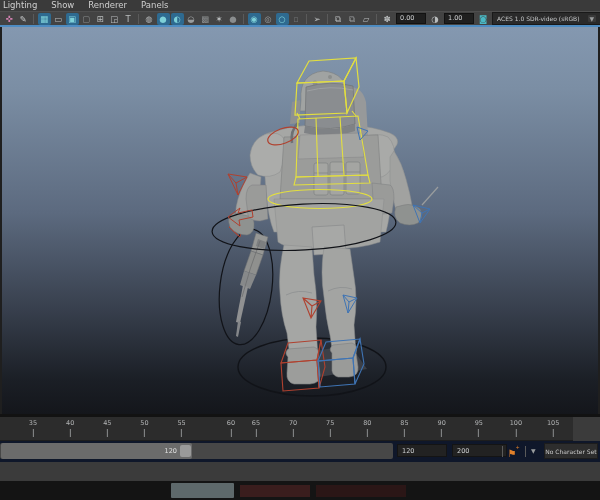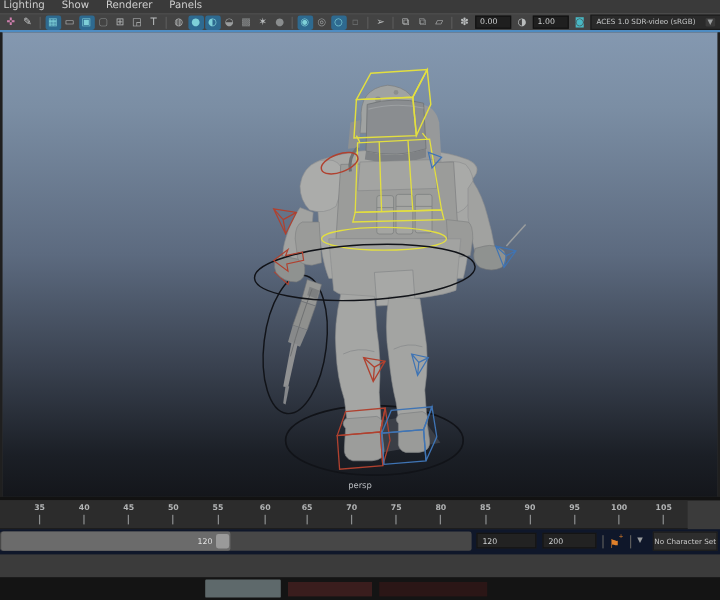--- a/index.html
+++ b/index.html
@@ -38,36 +38,36 @@
   #viewport svg{position:absolute;left:0;top:0;}
   .hud{position:absolute;width:100%;text-align:center;pointer-events:none;}
   #hud-caps{top:14px;font-size:6.5px;font-weight:bold;color:#33373c;letter-spacing:.3px;}
   #hud-cam{top:374px;font-size:7px;color:#b9bcc0;}
 
   
   #vpsep{position:absolute;left:0;top:414px;width:600px;height:3px;background:#121212;}
 
   
   #timeslider{position:absolute;left:0;top:417px;width:573px;height:24px;background:#2c2c2c;
-              border-bottom:1px solid #1d1d1d;box-sizing:border-box;overflow:hidden;font-weight:bold;}
+              border-bottom:1px solid #1d1d1d;box-sizing:border-box;overflow:hidden;}
   .tick{position:absolute;top:3px;transform:translateX(-50%);text-align:center;
         color:#b2b4b5;font-size:6.5px;line-height:7px;}
   .tick .tl{width:1px;height:8px;background:#8d8f90;margin:2px auto 0;}
 
   
   #rangerow{position:absolute;left:0;top:441px;width:600px;height:21px;background:#0f172a;}
   #rangetrack{position:absolute;left:0;top:2px;width:393px;height:16px;background:#474747;border-radius:2px;}
   #rangebar{position:absolute;left:1px;top:0;width:191px;height:16px;background:#6b6b6b;
             border-radius:2px;display:flex;align-items:center;justify-content:flex-end;}
   #rangebar .rlabel{font-size:6.5px;color:#e2e2e2;margin-right:3px;}
   #rangehandle{width:11px;height:12px;background:#9a9a9a;border-radius:2px;margin-right:1px;}
   .rs-field{position:absolute;top:3px;height:13px;line-height:13px;background:#222;
             border:1px solid #141414;color:#cfd1d2;font-size:6.5px;padding:0 4px;box-sizing:border-box;}
   #f-playend{left:397px;width:50px;}
-  #f-animend{left:452px;width:45px;}
+  #f-animend{left:452px;width:55px;}
   .rsep{position:absolute;top:5px;width:1px;height:11px;background:#5a5a5a;}
   #keyicon{position:absolute;left:507px;top:3px;width:14px;height:14px;color:var(--autokey-orange,#e0802a);
            font-size:10px;line-height:14px;text-align:center;}
   #keyicon sup{font-size:5px;position:relative;top:-4px;left:-1px;}
   #charcaret{position:absolute;left:531px;top:6px;font-size:6px;color:#9a9d9e;}
   #charset{position:absolute;left:544px;top:2px;width:54px;height:16px;background:#2d2d2d;
            border:1px solid #1c1c1c;color:#c8c8c8;font-size:6px;line-height:16px;
            text-align:center;box-sizing:border-box;white-space:nowrap;}
 
   
@@ -240,21 +240,20 @@
           <path d="M281,336 L317,333 L319,361 L283,364 Z"></path>
           <path d="M317,333 L321,313 L325,340 L319,361 Z"></path>
         </g>
         <g stroke="var(--rig-blue)" stroke-width="1.1">
           <path d="M318,334 L326,315 L360,312 L353,331 Z"></path>
           <path d="M318,334 L353,331 L355,357 L320,360 Z"></path>
           <path d="M353,331 L360,312 L364,337 L355,357 Z"></path>
         </g>
       </g>
     </svg>
-    <div class="hud" id="hud-cam">persp</div>
   </div>
 
   <div id="vpsep"></div>
 
   <div id="timeslider">
       <div class="tick" style="left: 33px;">
         <div>35</div>
         <div class="tl"></div>
       </div>
       <div class="tick" style="left: 70.15px;">
@@ -266,21 +265,21 @@
         <div class="tl"></div>
       </div>
       <div class="tick" style="left: 144.45px;">
         <div>50</div>
         <div class="tl"></div>
       </div>
       <div class="tick" style="left: 181.6px;">
         <div>55</div>
         <div class="tl"></div>
       </div>
-      <div class="tick" style="left: 221px; text-align: center;">
+      <div class="tick" style="left: 231px; text-align: center;">
         <div>60</div>
         <div class="tl"></div>
       </div>
       <div class="tick" style="left: 255.9px;">
         <div>65</div>
         <div class="tl"></div>
       </div>
       <div class="tick" style="left: 293.05px;">
         <div>70</div>
         <div class="tl"></div>

